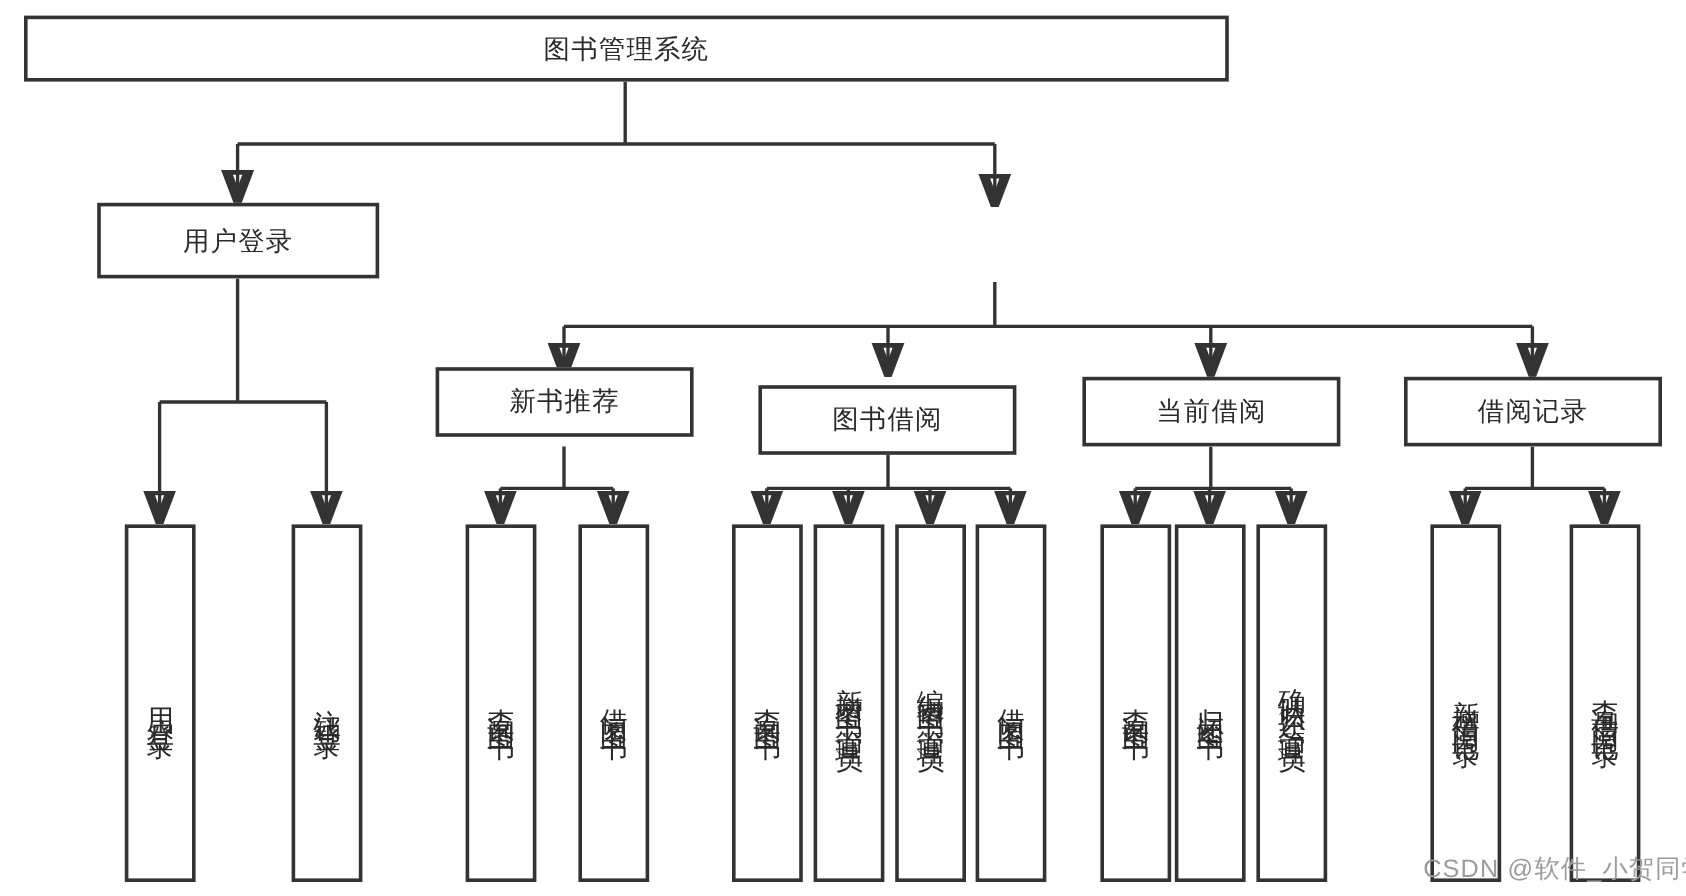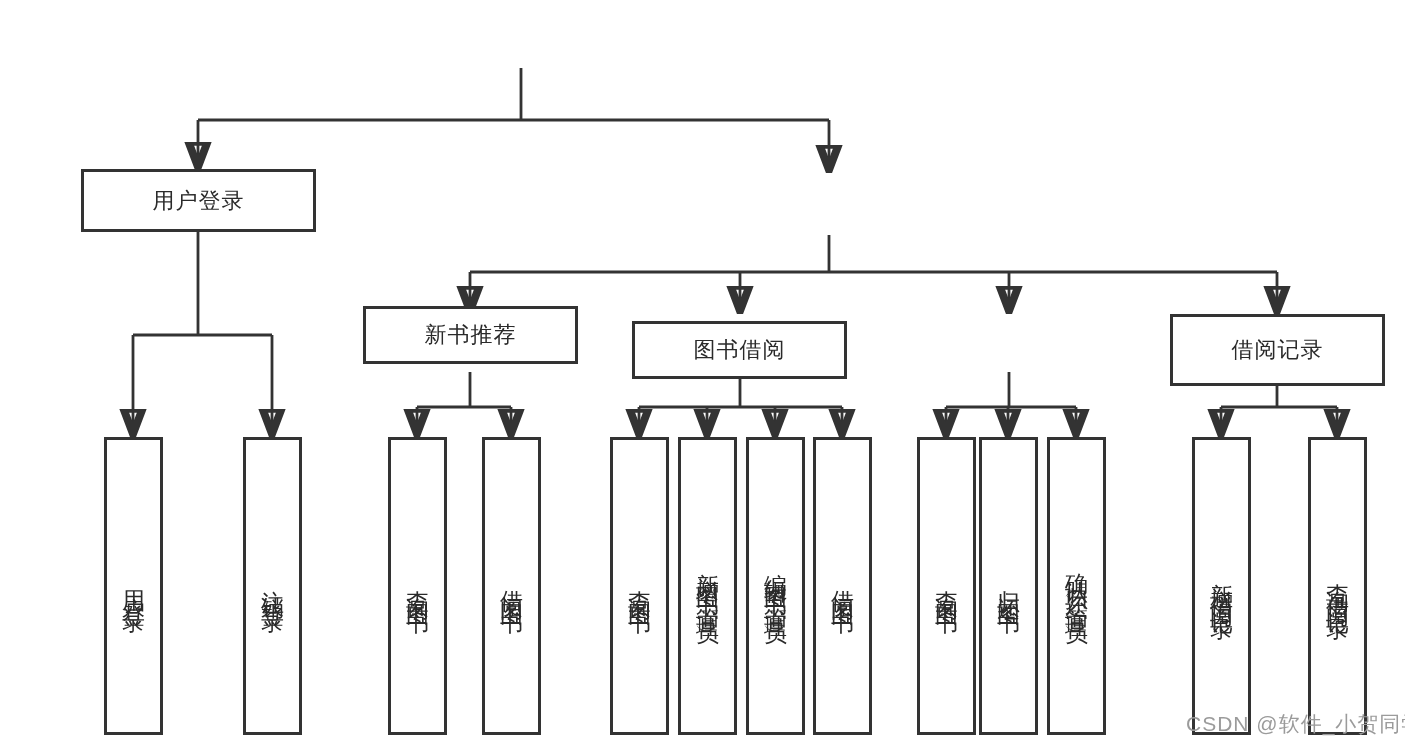--- a/index.html
+++ b/index.html
@@ -104,32 +104,38 @@
     <path d="M1009,372 V407 M946,407 H1076"></path>
     <path d="M946,407 V434" marker-end="url(#arrow)"></path>
     <path d="M1008,407 V434" marker-end="url(#arrow)"></path>
     <path d="M1076,407 V434" marker-end="url(#arrow)"></path>
 
     <path d="M1277,372 V407 M1221,407 H1337"></path>
     <path d="M1221,407 V434" marker-end="url(#arrow)"></path>
     <path d="M1337,407 V434" marker-end="url(#arrow)"></path>
   </svg>
 
+  <div class="node" style="left:20px;top:13px;width:1004px;height:55px">
+    <span class="lbl">图书管理系统</span>
+  </div>
 
   <div class="node" style="left:81px;top:169px;width:235px;height:63px">
     <span class="lbl">用户登录</span>
   </div>
 
   <div class="node" style="left:363px;top:306px;width:215px;height:58px">
     <span class="lbl">新书推荐</span>
   </div>
   <div class="node" style="left:632px;top:321px;width:215px;height:58px">
     <span class="lbl">图书借阅</span>
   </div>
-  <div class="node" style="left:1170px;top:314px;width:215px;height:72px">
+  <div class="node" style="left:902px;top:314px;width:215px;height:58px">
+    <span class="lbl">当前借阅</span>
+  </div>
+  <div class="node" style="left:1170px;top:314px;width:215px;height:58px">
     <span class="lbl">借阅记录</span>
   </div>
 
   <div class="node vnode" style="left:104px;top:437px;width:59px;height:298px">
     <span class="lbl">用户登录</span>
   </div>
   <div class="node vnode" style="left:243px;top:437px;width:59px;height:298px">
     <span class="lbl">注销登录</span>
   </div>
 

